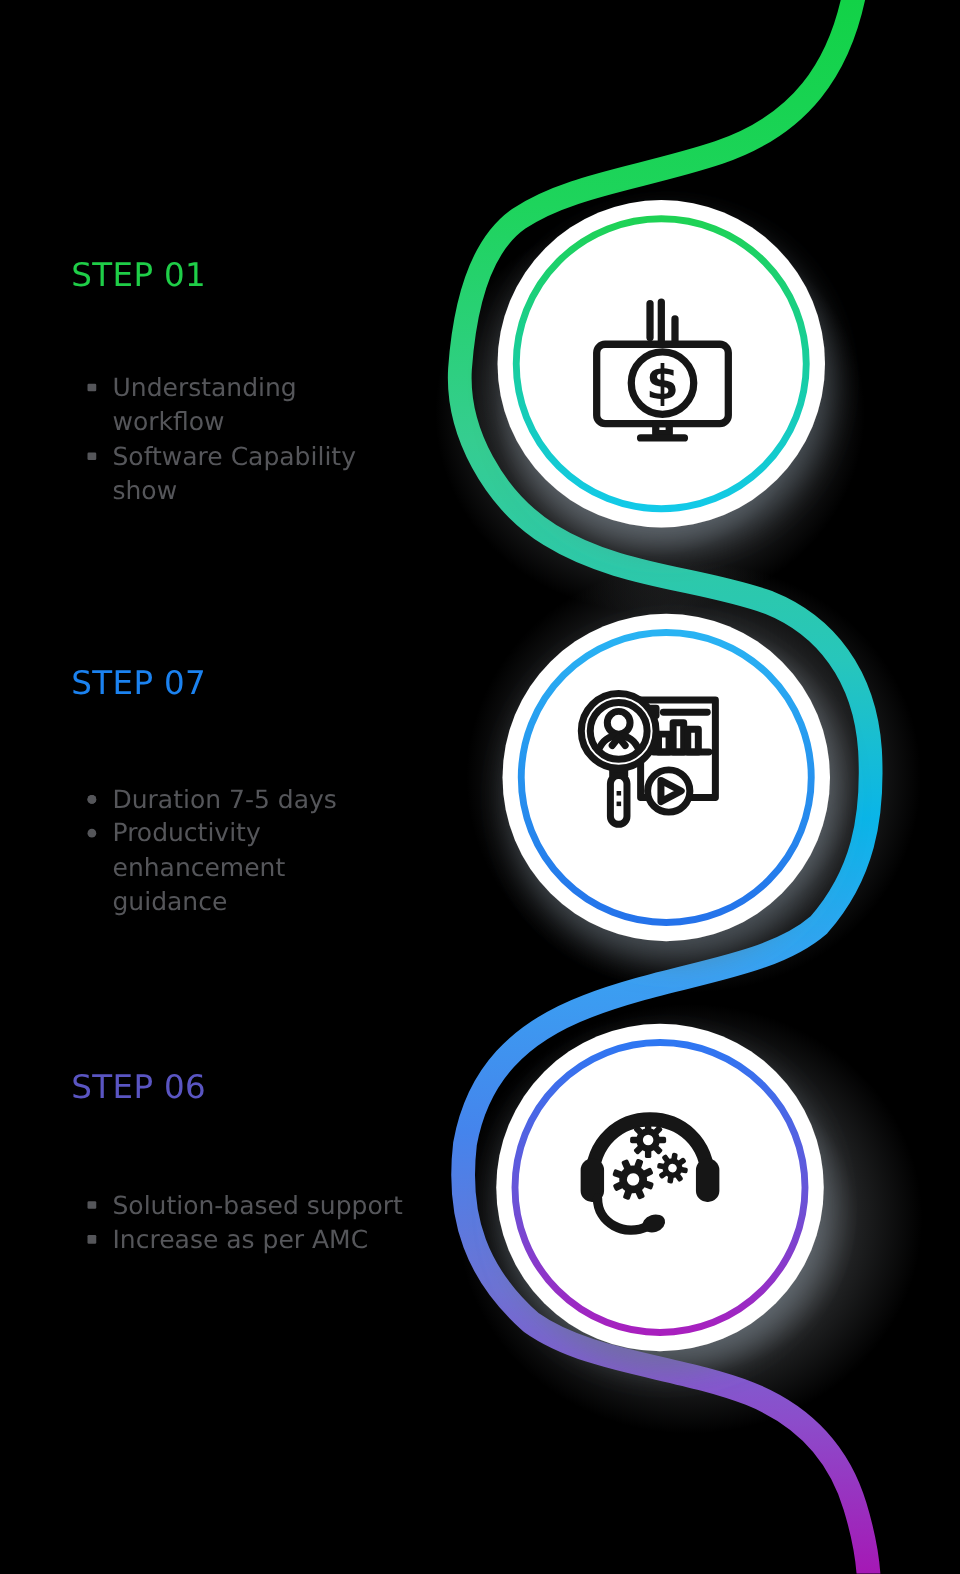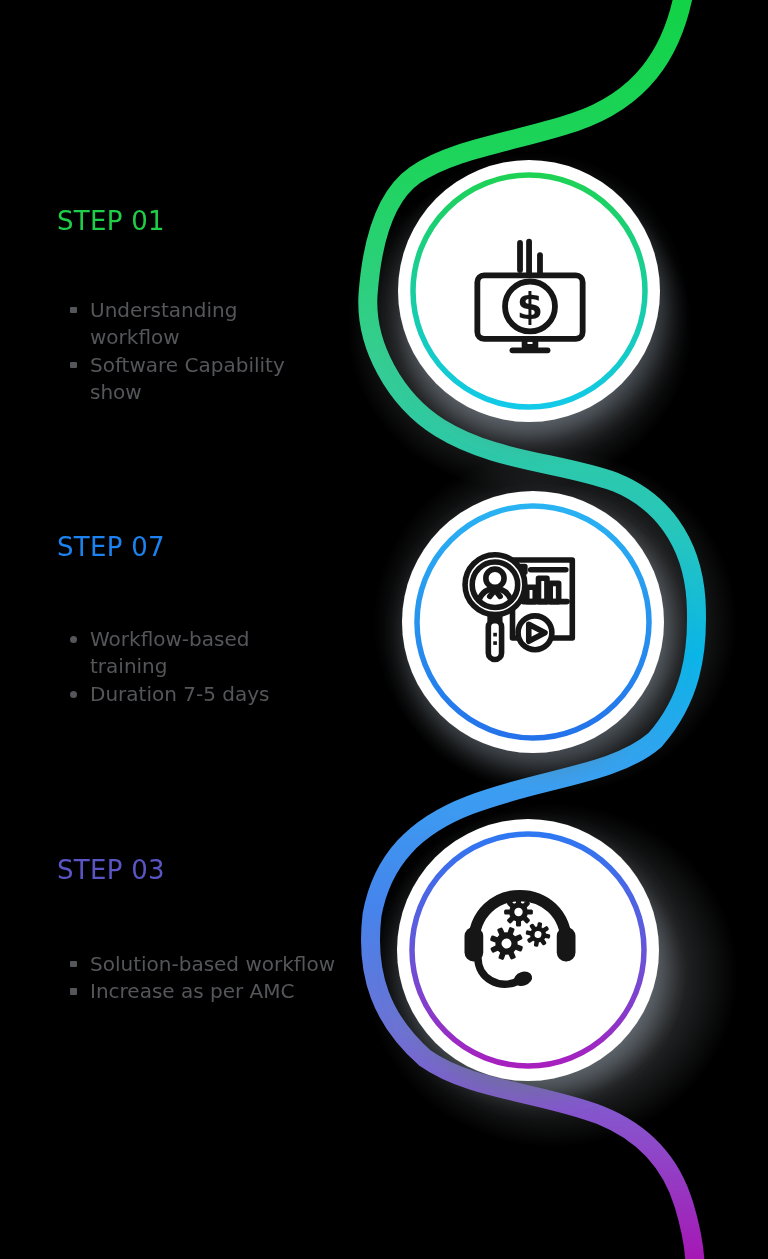--- a/index.html
+++ b/index.html
@@ -211,27 +211,29 @@
       <li><span class="bullet square"></span><span class="item-text">Understanding
 workflow</span></li>
       <li><span class="bullet square"></span><span class="item-text">Software Capability
 show</span></li>
     </ul>
   </section>
 
   <section class="step" style="top:533px">
     <h2 class="step-title" style="color: rgb(27, 130, 240);">STEP 07</h2>
     <ul class="step-list ml2">
-      <li><span class="bullet round"></span><span class="item-text">Workflow-based
-training</span></li>
+      <li><span class="bullet round"></span></li>
       <li><span class="bullet round"></span><span class="item-text">Duration 7-5 days</span></li>
+      <li><span class="bullet round"></span><span class="item-text">Productivity
+enhancement
+guidance</span></li>
     </ul>
   </section>
 
   <section class="step" style="top:856px">
-    <h2 class="step-title" style="color: rgb(90, 85, 194);">STEP 03</h2>
+    <h2 class="step-title" style="color: rgb(90, 85, 194);">STEP 06</h2>
     <ul class="step-list ml3">
-      <li><span class="bullet square"></span><span class="item-text">Solution-based workflow</span></li>
+      <li><span class="bullet square"></span><span class="item-text">Solution-based support</span></li>
       <li><span class="bullet square"></span><span class="item-text">Increase as per AMC</span></li>
     </ul>
   </section>
 
 </div>
 
 </body></html>

